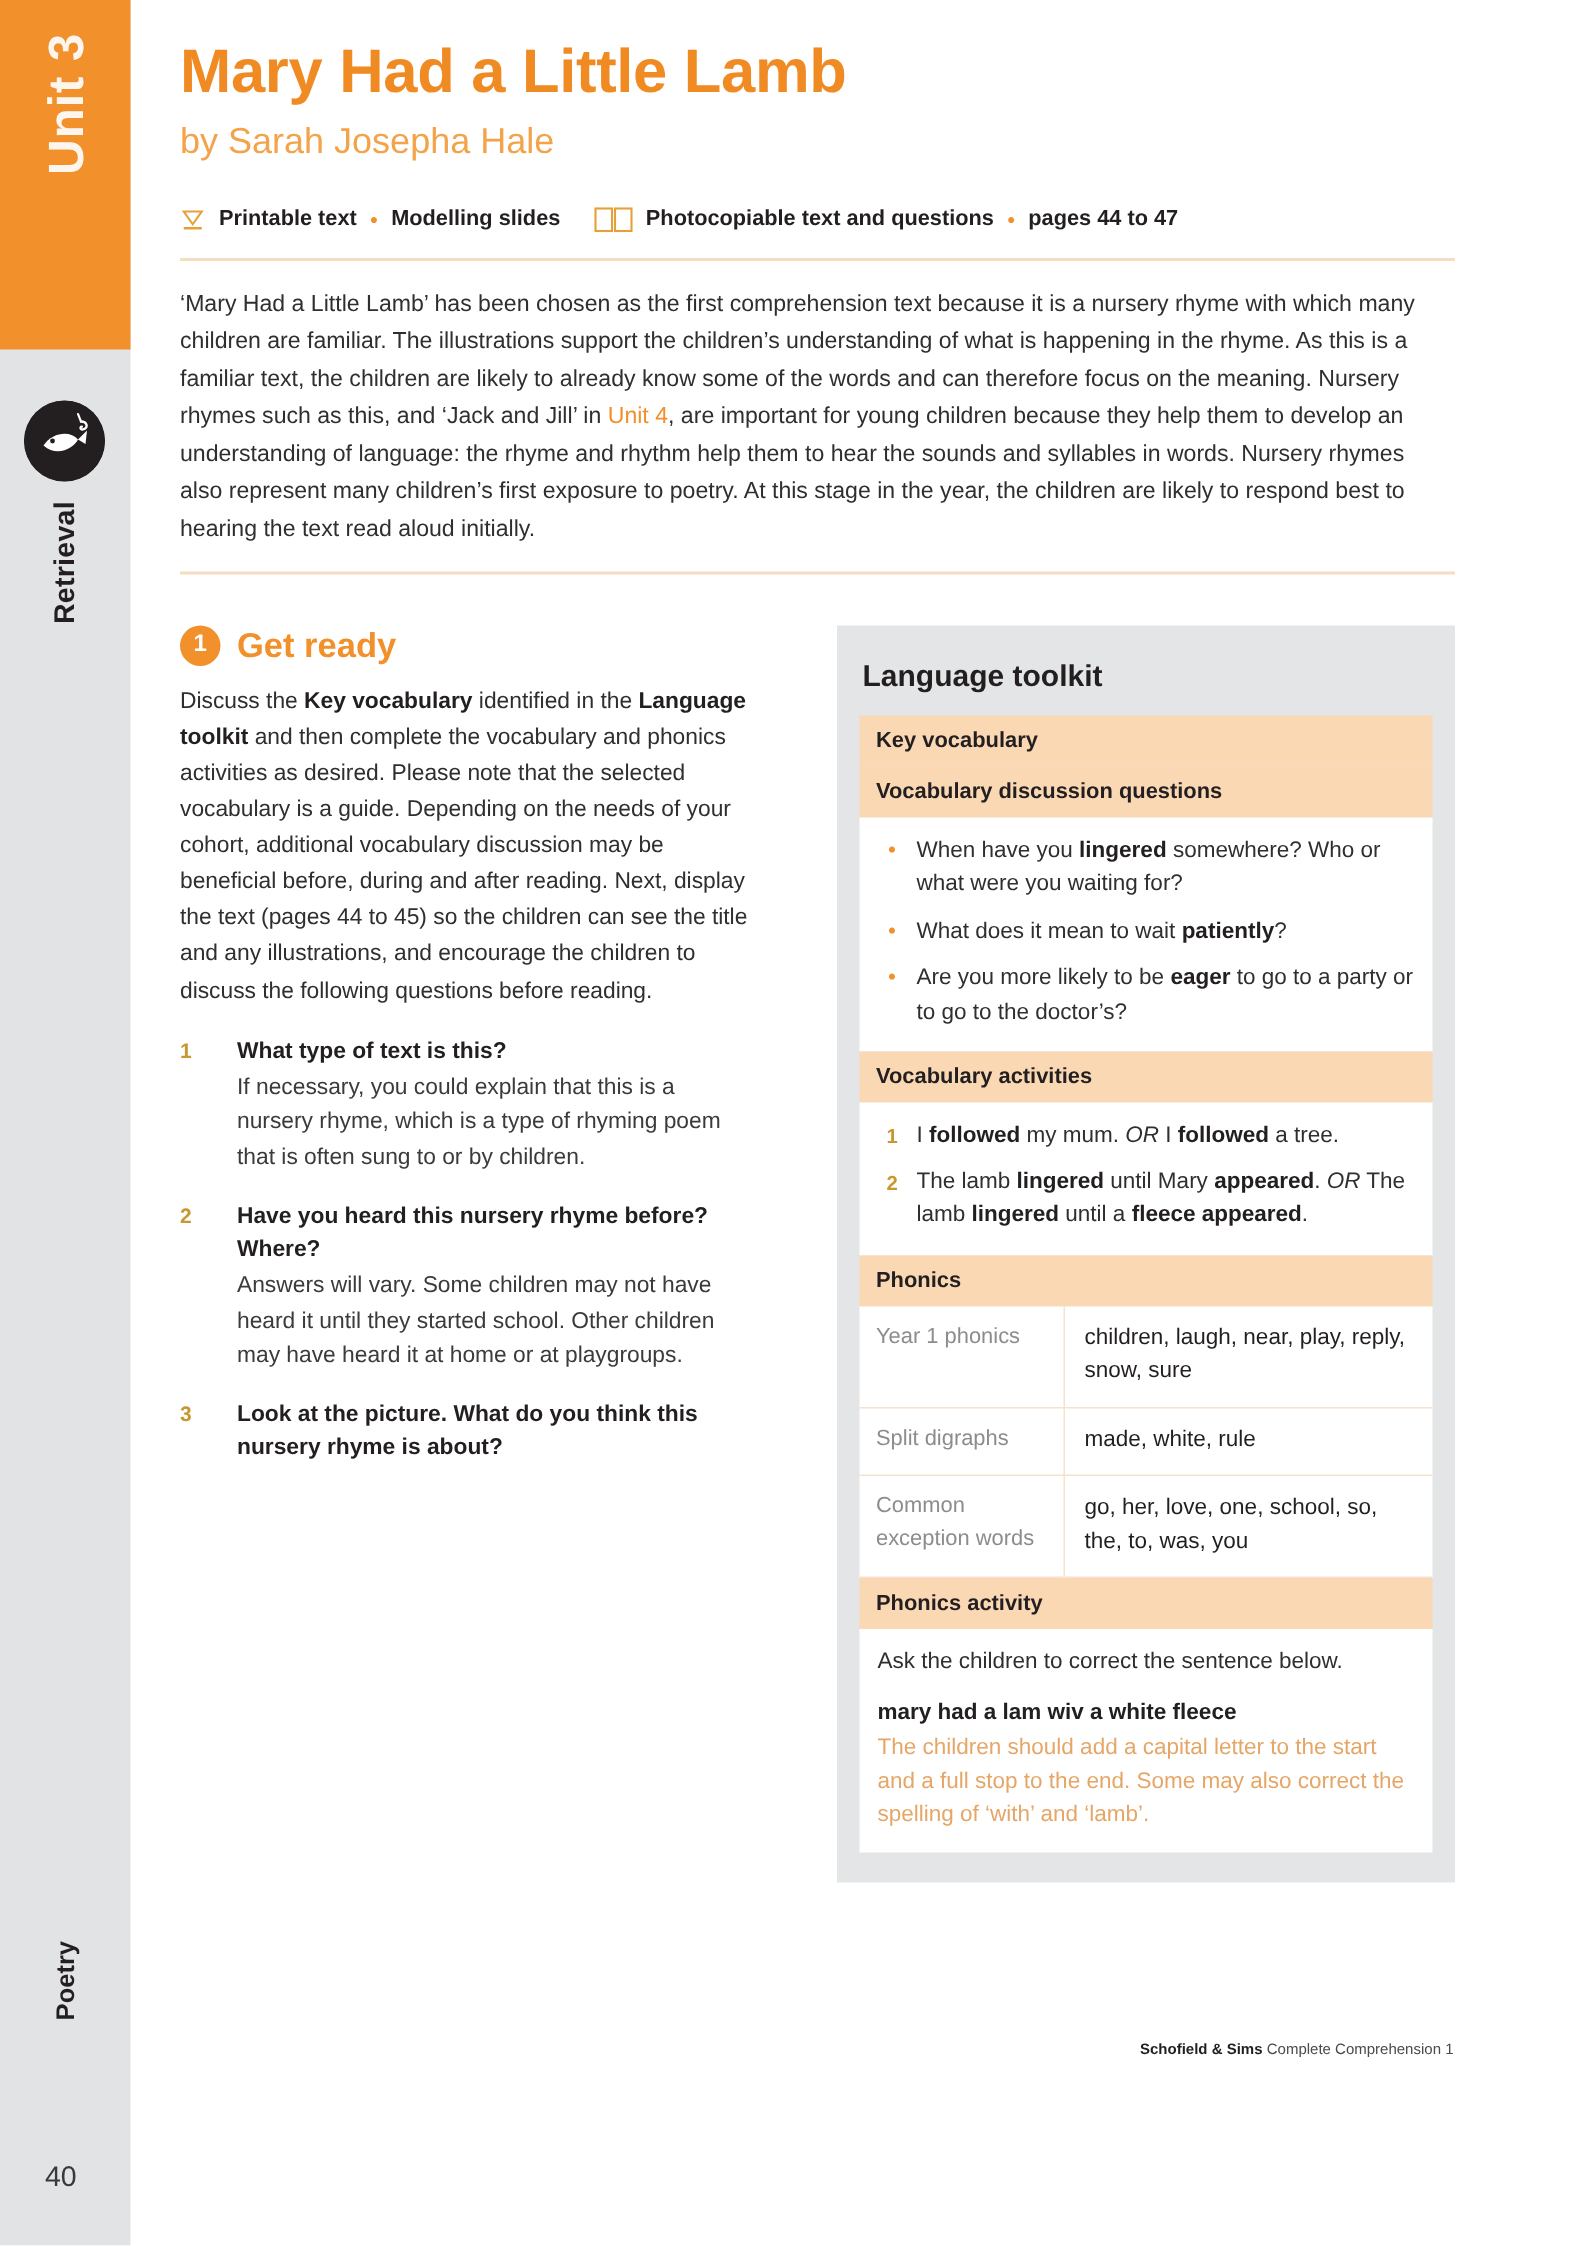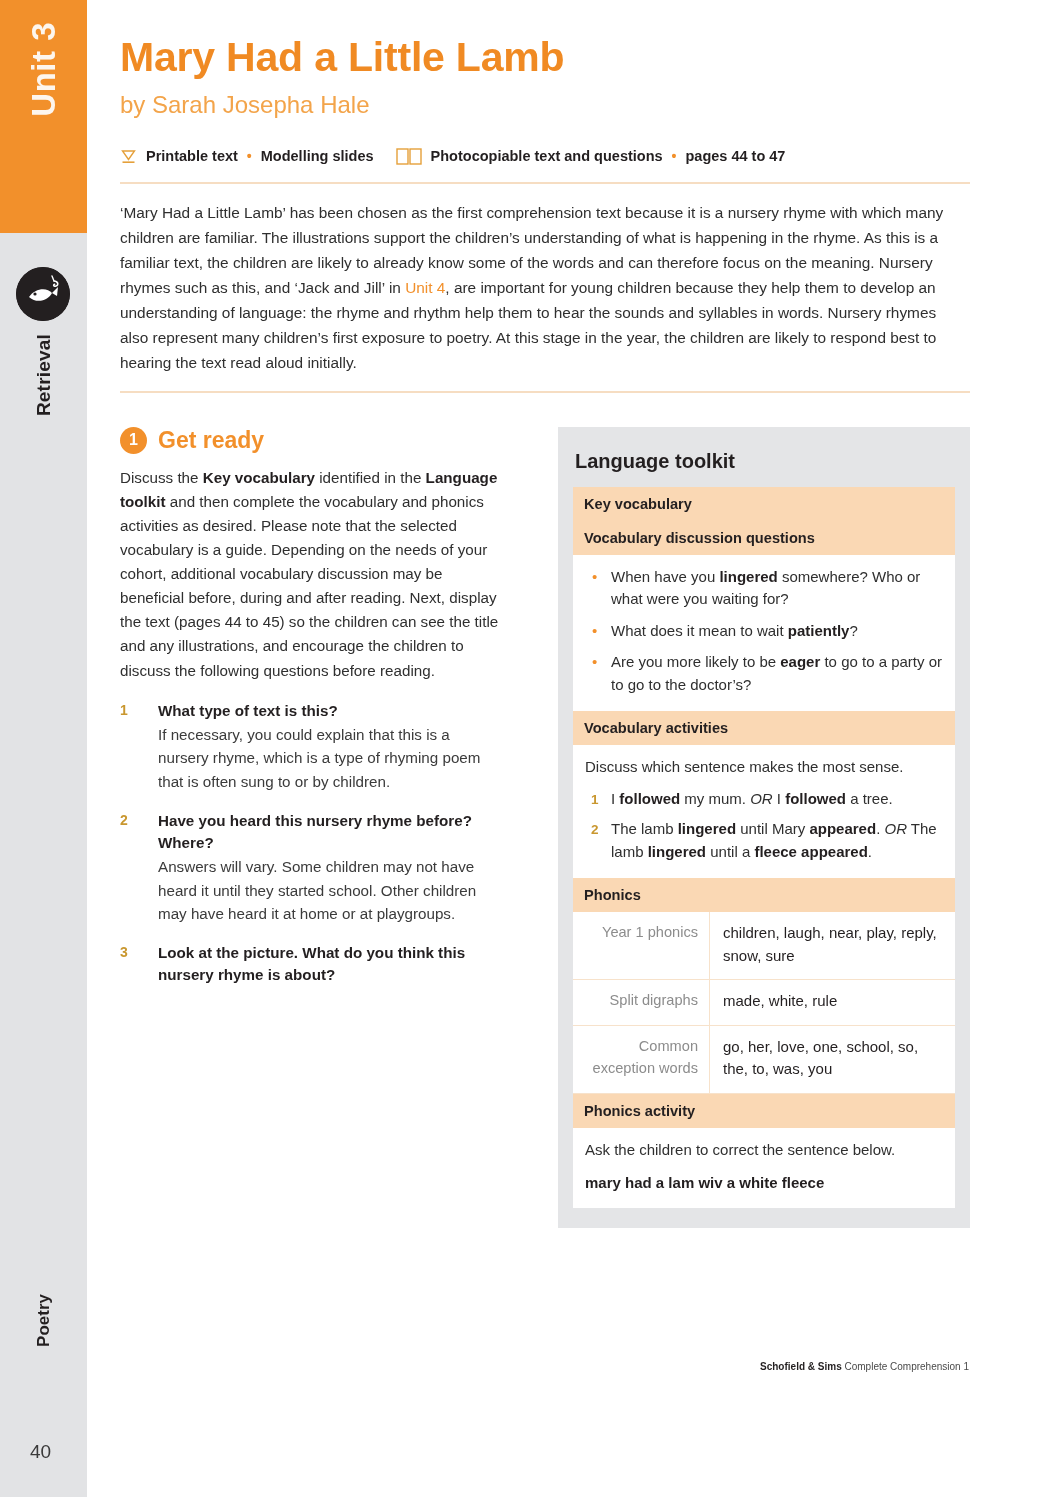--- a/index.html
+++ b/index.html
@@ -103,21 +103,21 @@
 
   
   .content {
     position: absolute;
     left: 120px;
     top: 0;
     width: 850px;
   }
 
   .doc-title {
-    margin-top: 34px;
+    margin-top: 24px;
     font-size: 41px;
     font-weight: bold;
     color: #f08a23;
     letter-spacing: -0.2px;
     line-height: 1.15;
   }
   .doc-author {
     margin-top: 10px;
     font-size: 24px;
     color: #f3a44a;
@@ -294,21 +294,20 @@
   .numlist i { font-style: italic; }
 
   .phonics-grid { display: grid; grid-template-columns: 137px 1fr; background: #ffffff; }
   .ph-label {
     font-size: 14.6px;
     color: #8c8c8c;
     padding: 10px 11px 12px 11px;
     border-bottom: 1px solid #f7e2cb;
     border-right: 1px solid #f7e2cb;
     line-height: 1.5;
-    text-align: right;
   }
   .ph-value {
     font-size: 15px;
     color: #231f20;
     padding: 10px 11px 12px 13px;
     border-bottom: 1px solid #f7e2cb;
     line-height: 1.5;
   }
 
   .ph-act-line { font-size: 15px; color: #2f2f2f; line-height: 1.5; }
@@ -439,21 +438,20 @@
             </li>
             <li>
               <span class="dot">•</span>
               <span><span>Are you more likely to be </span><b>eager</b><span> to go to a party or to go to the doctor’s?</span></span>
             </li>
           </ul>
         </div>
 
         <div class="tbl-head">Vocabulary activities</div>
         <div class="panel-block">
-          <div class="act-intro">Discuss which sentence makes the most sense.</div>
           <div class="numlist">
             <div class="row">
               <div class="n">1</div>
               <div><span>I </span><b>followed</b><span> my mum. </span><i>OR</i><span> I </span><b>followed</b><span> a tree.</span></div>
             </div>
             <div class="row">
               <div class="n">2</div>
               <div><span>The lamb </span><b>lingered</b><span> until Mary </span><b>appeared</b><span>. </span><i>OR</i><span> The lamb </span><b>lingered</b><span> until a </span><b>fleece appeared</b><span>.</span></div>
             </div>
           </div>
@@ -466,20 +464,21 @@
           <div class="ph-label">Split digraphs</div>
           <div class="ph-value">made, white, rule</div>
           <div class="ph-label">Common exception words</div>
           <div class="ph-value">go, her, love, one, school, so, the, to, was, you</div>
         </div>
 
         <div class="tbl-head">Phonics activity</div>
         <div class="panel-block">
           <div class="ph-act-line">Ask the children to correct the sentence below.</div>
           <div class="ph-act-sentence">mary had a lam wiv a white fleece</div>
+          <div class="ph-act-note">The children should add a capital letter to the start and a full stop to the end. Some may also correct the spelling of ‘with’ and ‘lamb’.</div>
         </div>
 
       </div>
     </div>
   </div>
 
   <div class="footer"><b>Schofield &amp; Sims</b><span> Complete Comprehension 1</span></div>
 
 </div>
 

